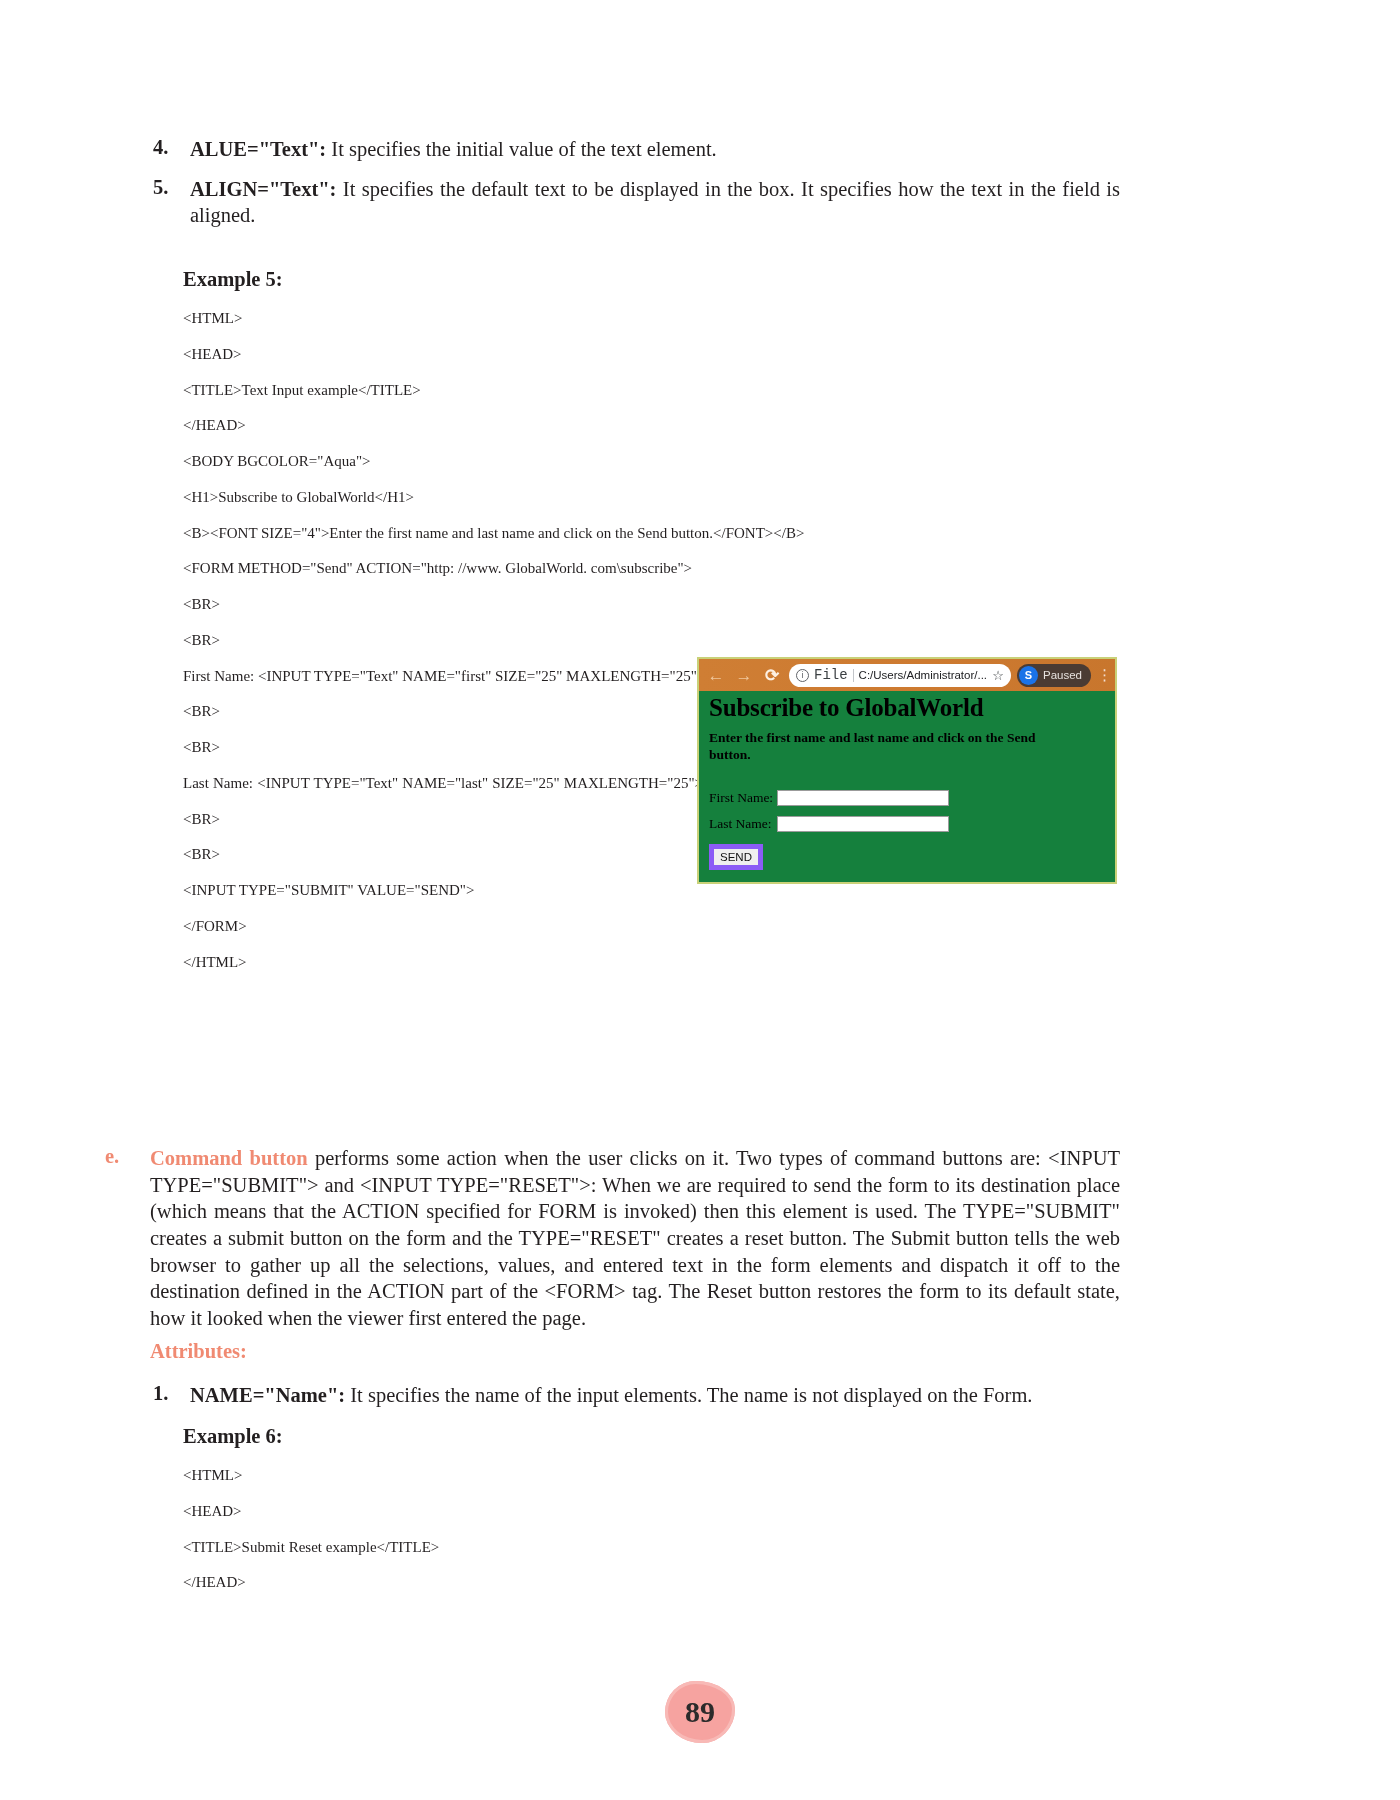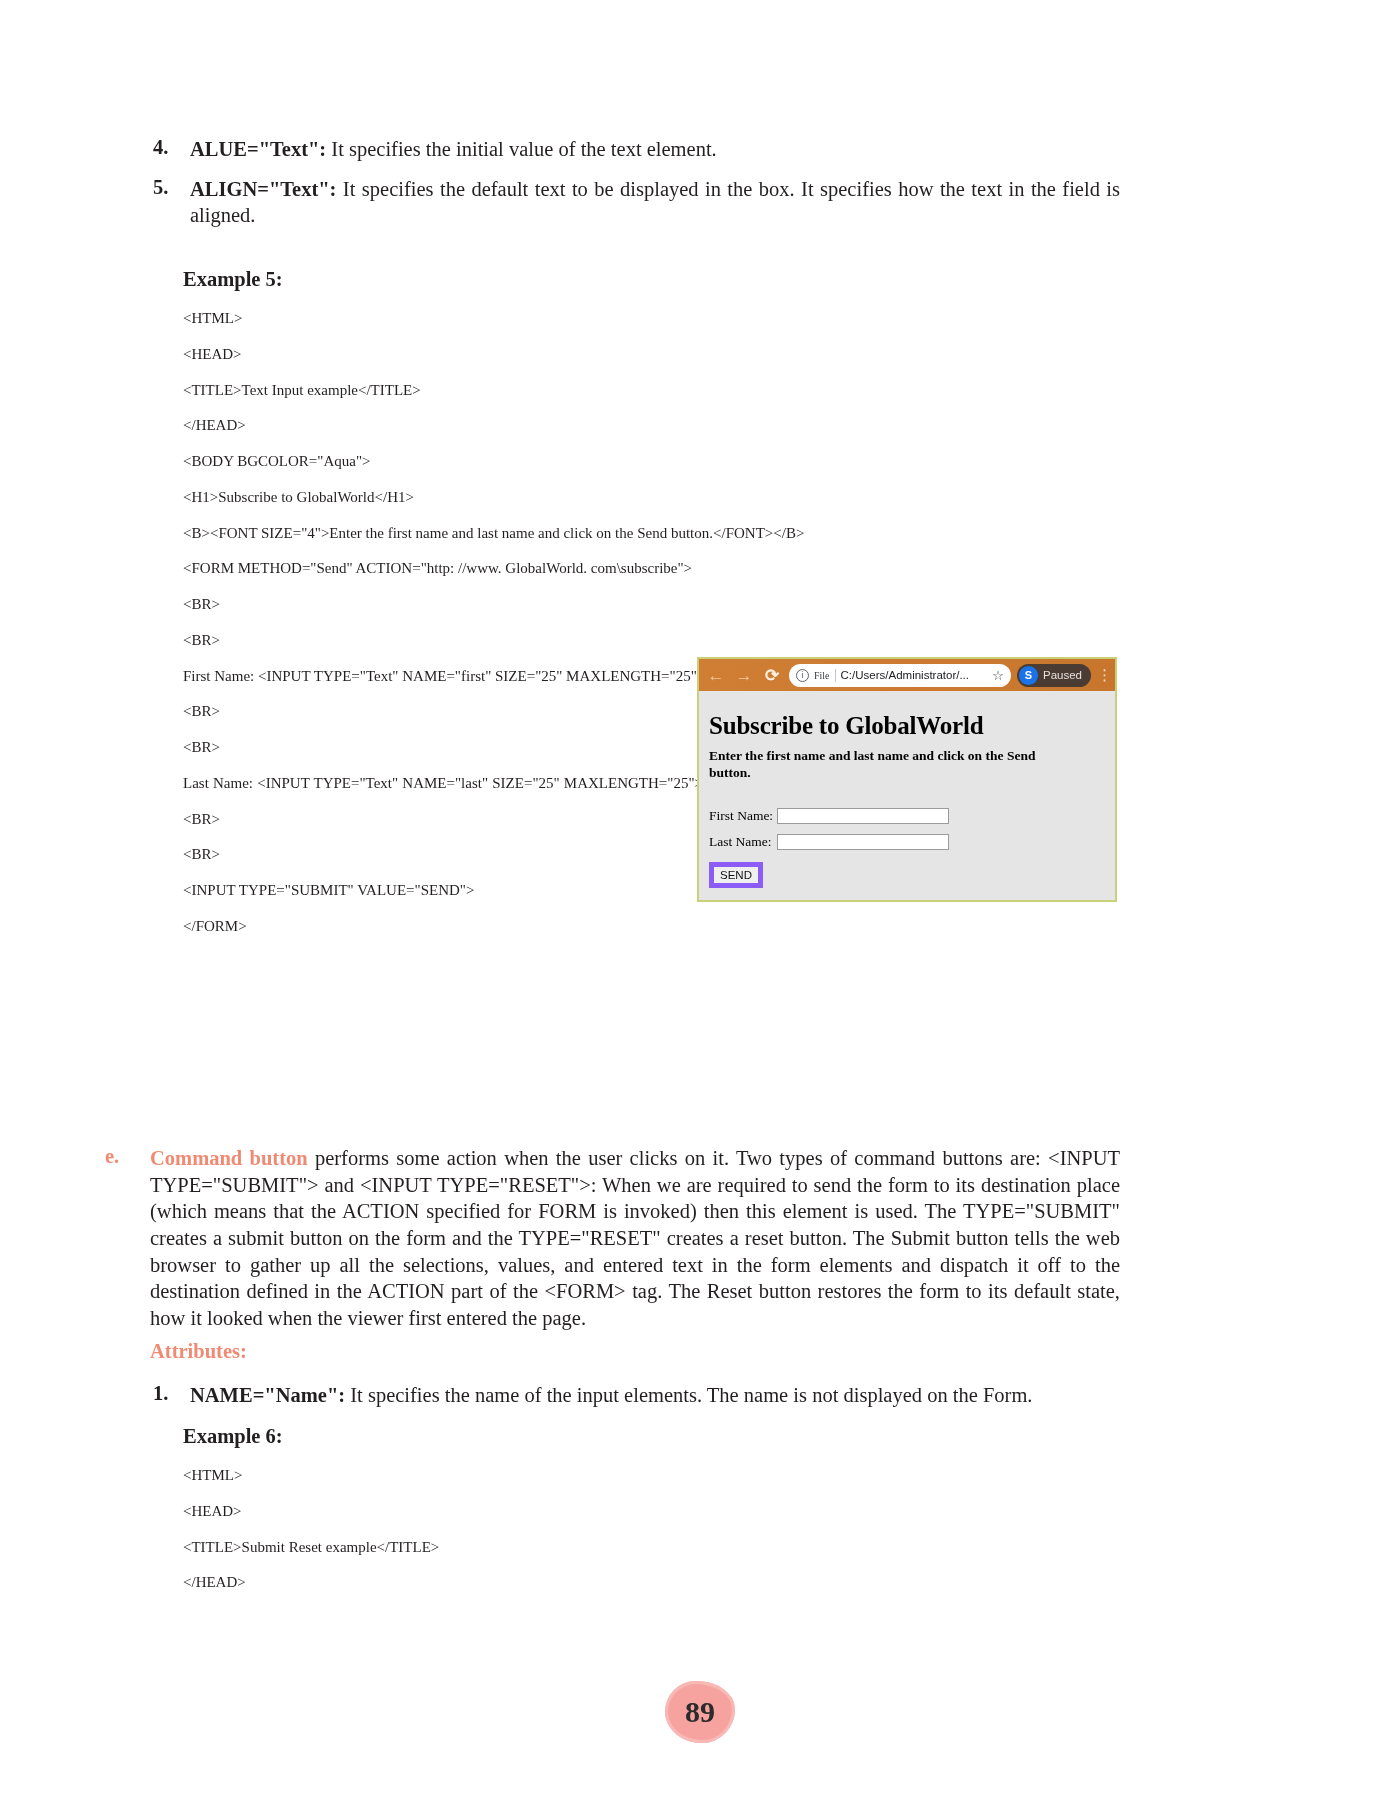--- a/index.html
+++ b/index.html
@@ -100,22 +100,22 @@
     border:1.2px solid #5f6368;
     border-radius:50%;
     color:#5f6368;
     font-size:9px;
     font-family:"Liberation Sans", sans-serif;
     display:flex; align-items:center; justify-content:center;
     flex:0 0 13px;
     line-height:1;
   }
   .omni-file {
-    font-family:Liberation Serif, serif;
-    font-size:10px;
+    font-family:Liberation Mono, monospace;
+    font-size:14px;
     color:#3c4043;
     flex:0 0 auto;
   }
   .omni-sep {
     width:1px; height:13px; background:#c3c6ca; flex:0 0 1px;
   }
   .omni-url {
     font-family:"Liberation Sans", sans-serif;
     font-size:11.5px;
     color:#202124;
@@ -145,22 +145,22 @@
   .pill-text {
     font-family:"Liberation Sans", sans-serif;
     font-size:11.5px; color:#e6e1de;
   }
   .kebab {
     color:#f3ded0; font-size:15px; width:12px; text-align:center;
     line-height:0.8; letter-spacing:0; flex:0 0 12px;
   }
 
   .page-body {
-    background:#e5e5e5;
-    padding:21px 0 12px 10px;
+    background:#15803d;
+    padding:3px 0 12px 10px;
   }
   .wp-h1 {
     font-family:"Liberation Serif", serif;
     font-weight:bold;
     font-size:25px;
     color:#000000;
     margin:0 0 8px 0;
     letter-spacing:-0.2px;
   }
   .wp-b {
@@ -290,20 +290,21 @@
     <div class="code-line">&lt;BR&gt;</div>
     <div class="code-line">&lt;BR&gt;</div>
     <div class="code-line">First Name: &lt;INPUT TYPE="Text" NAME="first" SIZE="25" MAXLENGTH="25"&gt;</div>
     <div class="code-line narrow">&lt;BR&gt;</div>
     <div class="code-line narrow">&lt;BR&gt;</div>
     <div class="code-line narrow justify-spread">Last Name: &lt;INPUT TYPE="Text" NAME="last" SIZE="25" MAXLENGTH="25"&gt;</div>
     <div class="code-line narrow">&lt;BR&gt;</div>
     <div class="code-line narrow">&lt;BR&gt;</div>
     <div class="code-line narrow">&lt;INPUT TYPE="SUBMIT" VALUE="SEND"&gt;</div>
     <div class="code-line narrow">&lt;/FORM&gt;</div>
+    <div class="code-line narrow">&lt;/HTML&gt;</div>
   </div>
 
   <div id="figure">
     <div class="browser">
 
       <div class="browser-bar">
         <span class="nav-ico">←</span>
         <span class="nav-ico">→</span>
         <span class="nav-ico reload">⟳</span>
 

